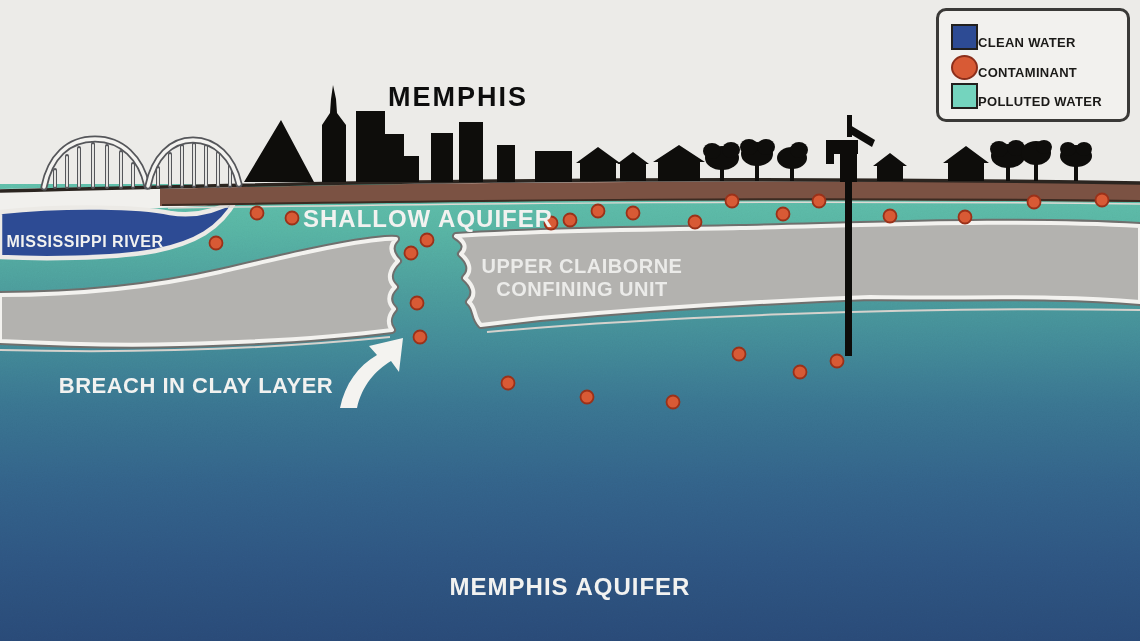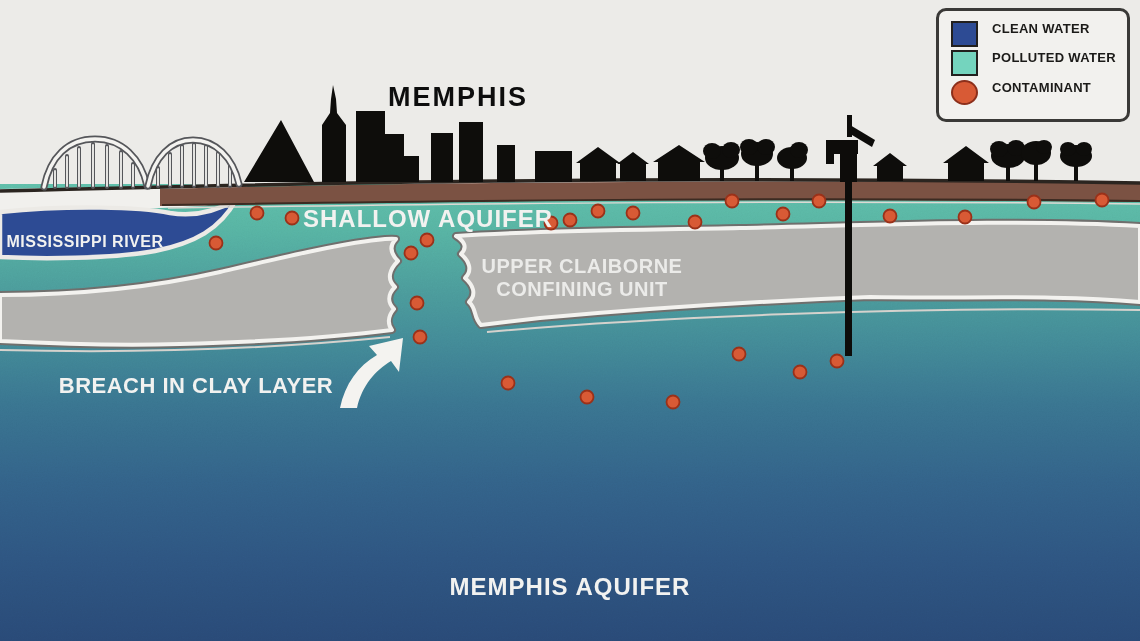--- a/index.html
+++ b/index.html
@@ -4,21 +4,21 @@
 <style>
   html,body{margin:0;padding:0;background:#ecebe8;}
   body{width:1140px;height:641px;position:relative;overflow:hidden;
        font-family:"Liberation Sans",sans-serif;}
   .scene{position:absolute;left:0;top:0;}
   svg text{font-family:"Liberation Sans",sans-serif;font-weight:bold;}
   .legend{position:absolute;left:936px;top:8px;width:194px;height:114px;
           background:#f2f1ee;border:3px solid #3a3937;border-radius:10px;
           box-sizing:border-box;padding:10px 12px;display:flex;
           flex-direction:column;justify-content:space-between;}
-  .legend-row{display:flex;align-items:flex-start;gap:14px;height:30px;}
+  .legend-row{display:flex;align-items:flex-end;height:30px;}
   .legend-swatch{width:27px;height:26px;border:2px solid #22201e;
                  box-sizing:border-box;flex:0 0 auto;}
   .legend-swatch.circle{border-radius:50%;height:25px;border-color:#8c2f1b;}
   .legend-label{font-size:13px;font-weight:bold;color:#1b1a18;
                 letter-spacing:.3px;white-space:nowrap;}
 </style>
 </head>
 <body>
 
 <svg class="scene" width="1140" height="641" viewBox="0 0 1140 641">
@@ -229,20 +229,20 @@
     <text x="570" y="595" font-size="24" letter-spacing="1" fill="#f2f2f0" text-anchor="middle">MEMPHIS AQUIFER</text>
   </g>
 </svg>
 
 <div class="legend">
   <div class="legend-row">
     <span class="legend-swatch square" style="background: rgb(45, 75, 148);"></span>
     <span class="legend-label">CLEAN WATER</span>
   </div>
   <div class="legend-row">
+    <span class="legend-swatch circle" style="background: rgb(216, 90, 53);"></span>
+    <span class="legend-label">CONTAMINANT</span>
+  </div>
+  <div class="legend-row">
     <span class="legend-swatch square" style="background: rgb(116, 212, 190);"></span>
     <span class="legend-label">POLLUTED WATER</span>
   </div>
-  <div class="legend-row">
-    <span class="legend-swatch circle" style="background: rgb(216, 90, 53);"></span>
-    <span class="legend-label">CONTAMINANT</span>
-  </div>
 </div>
 
 </body></html>

